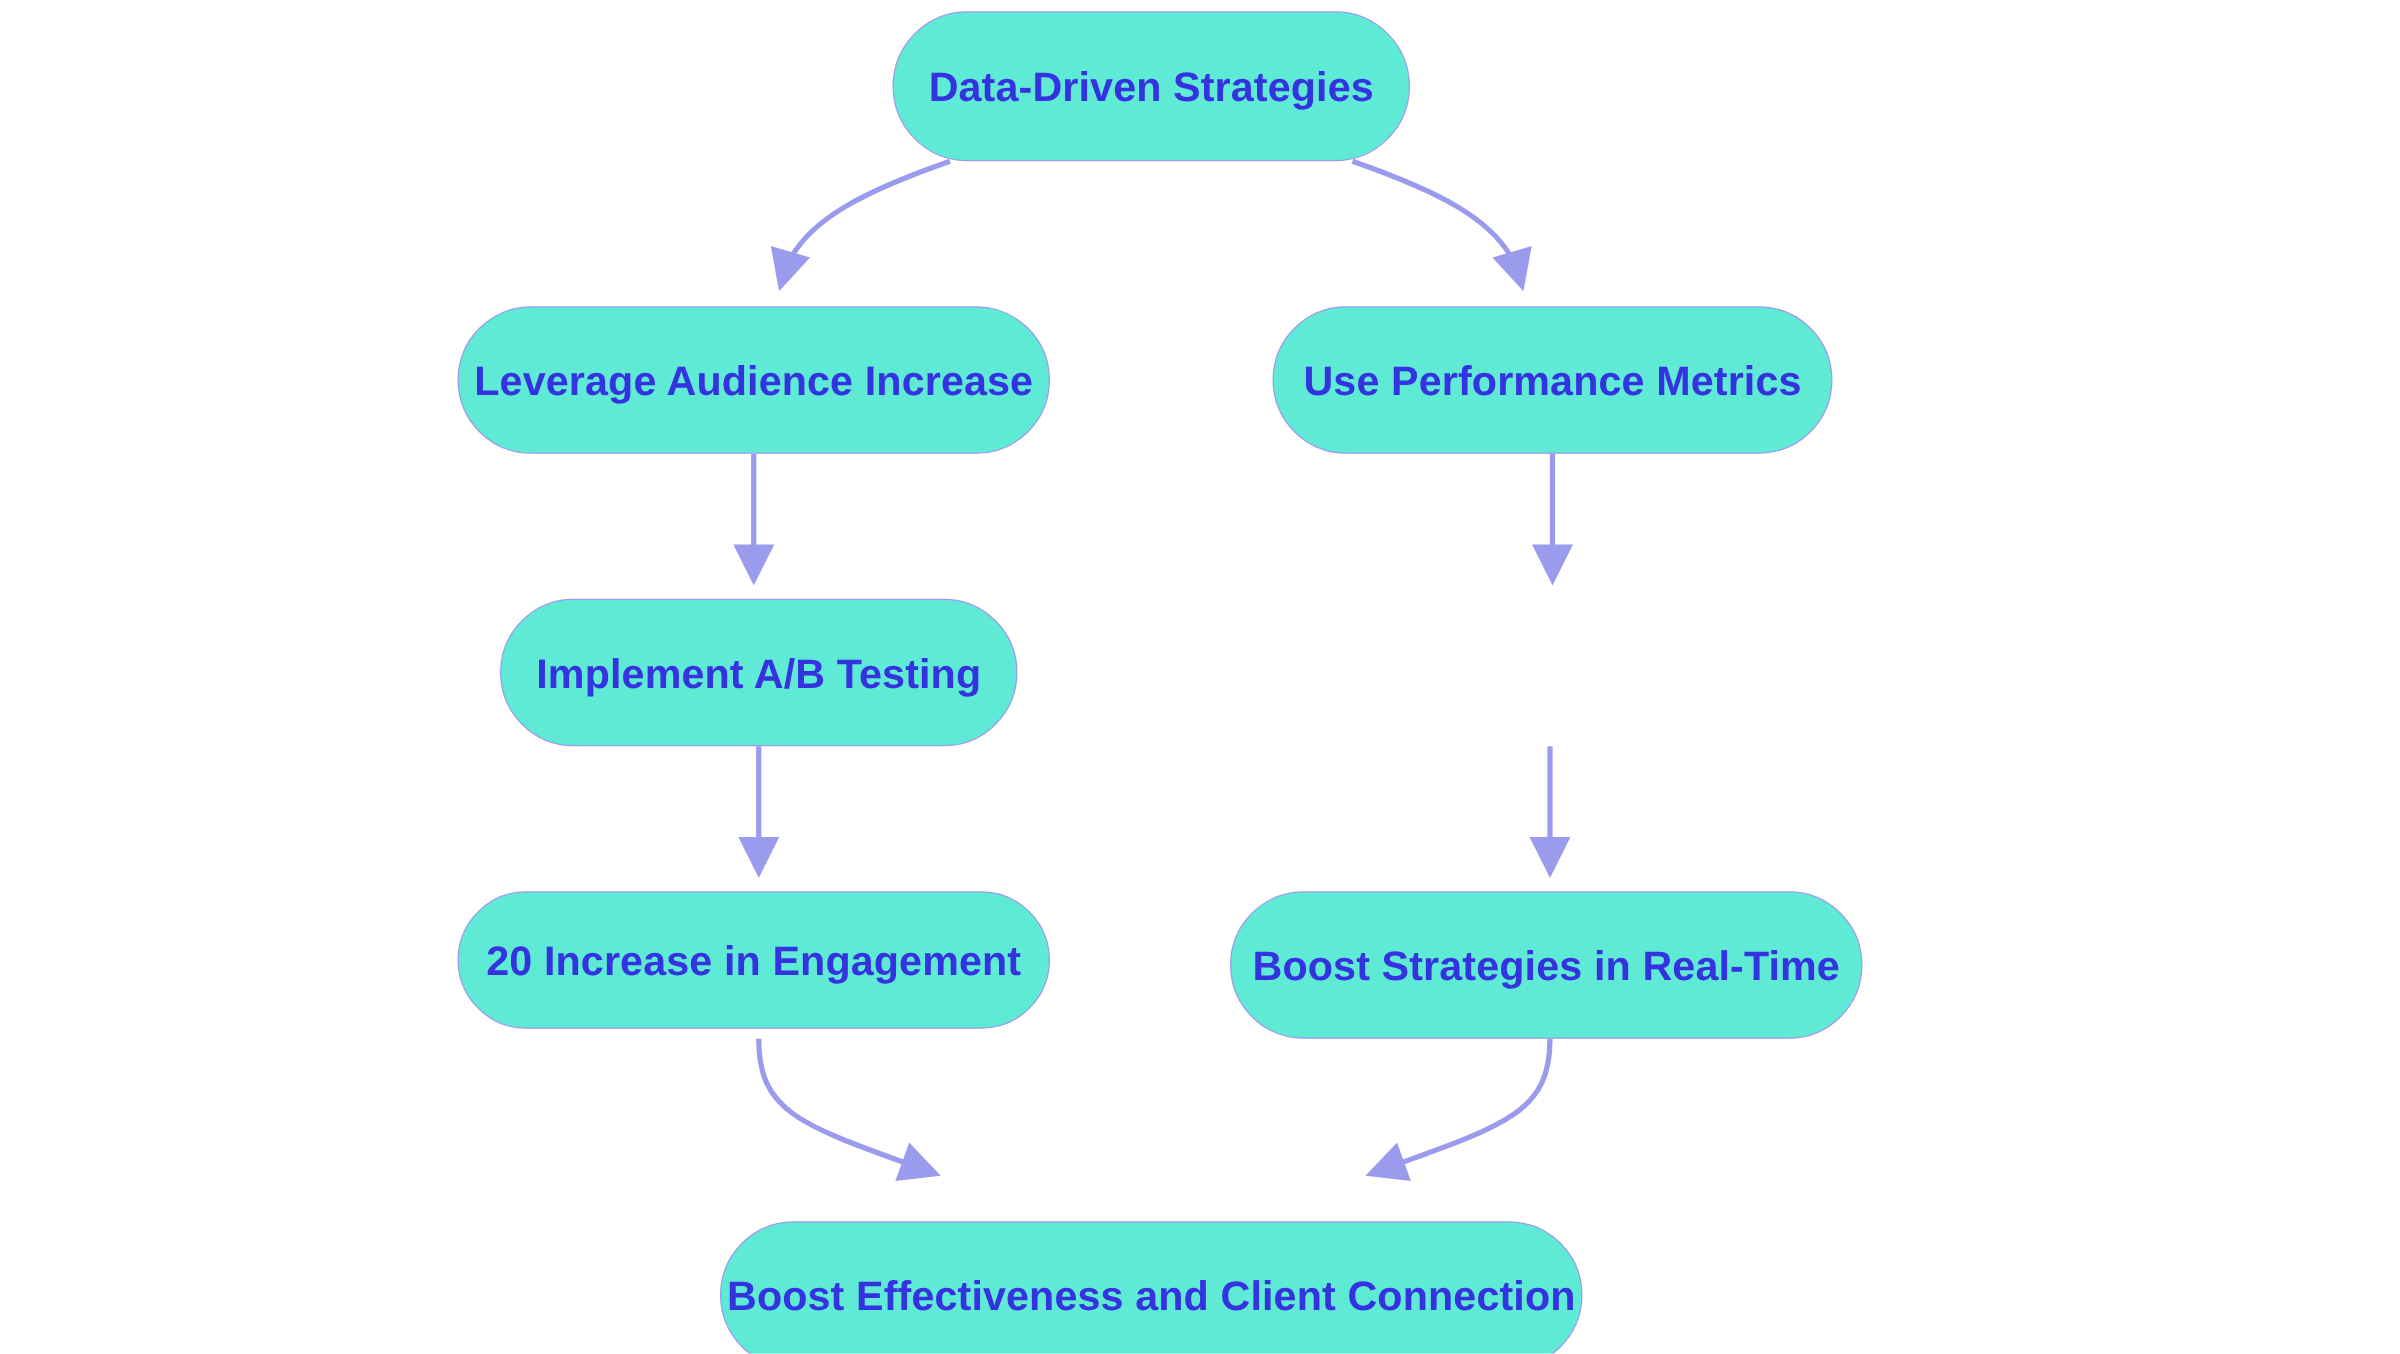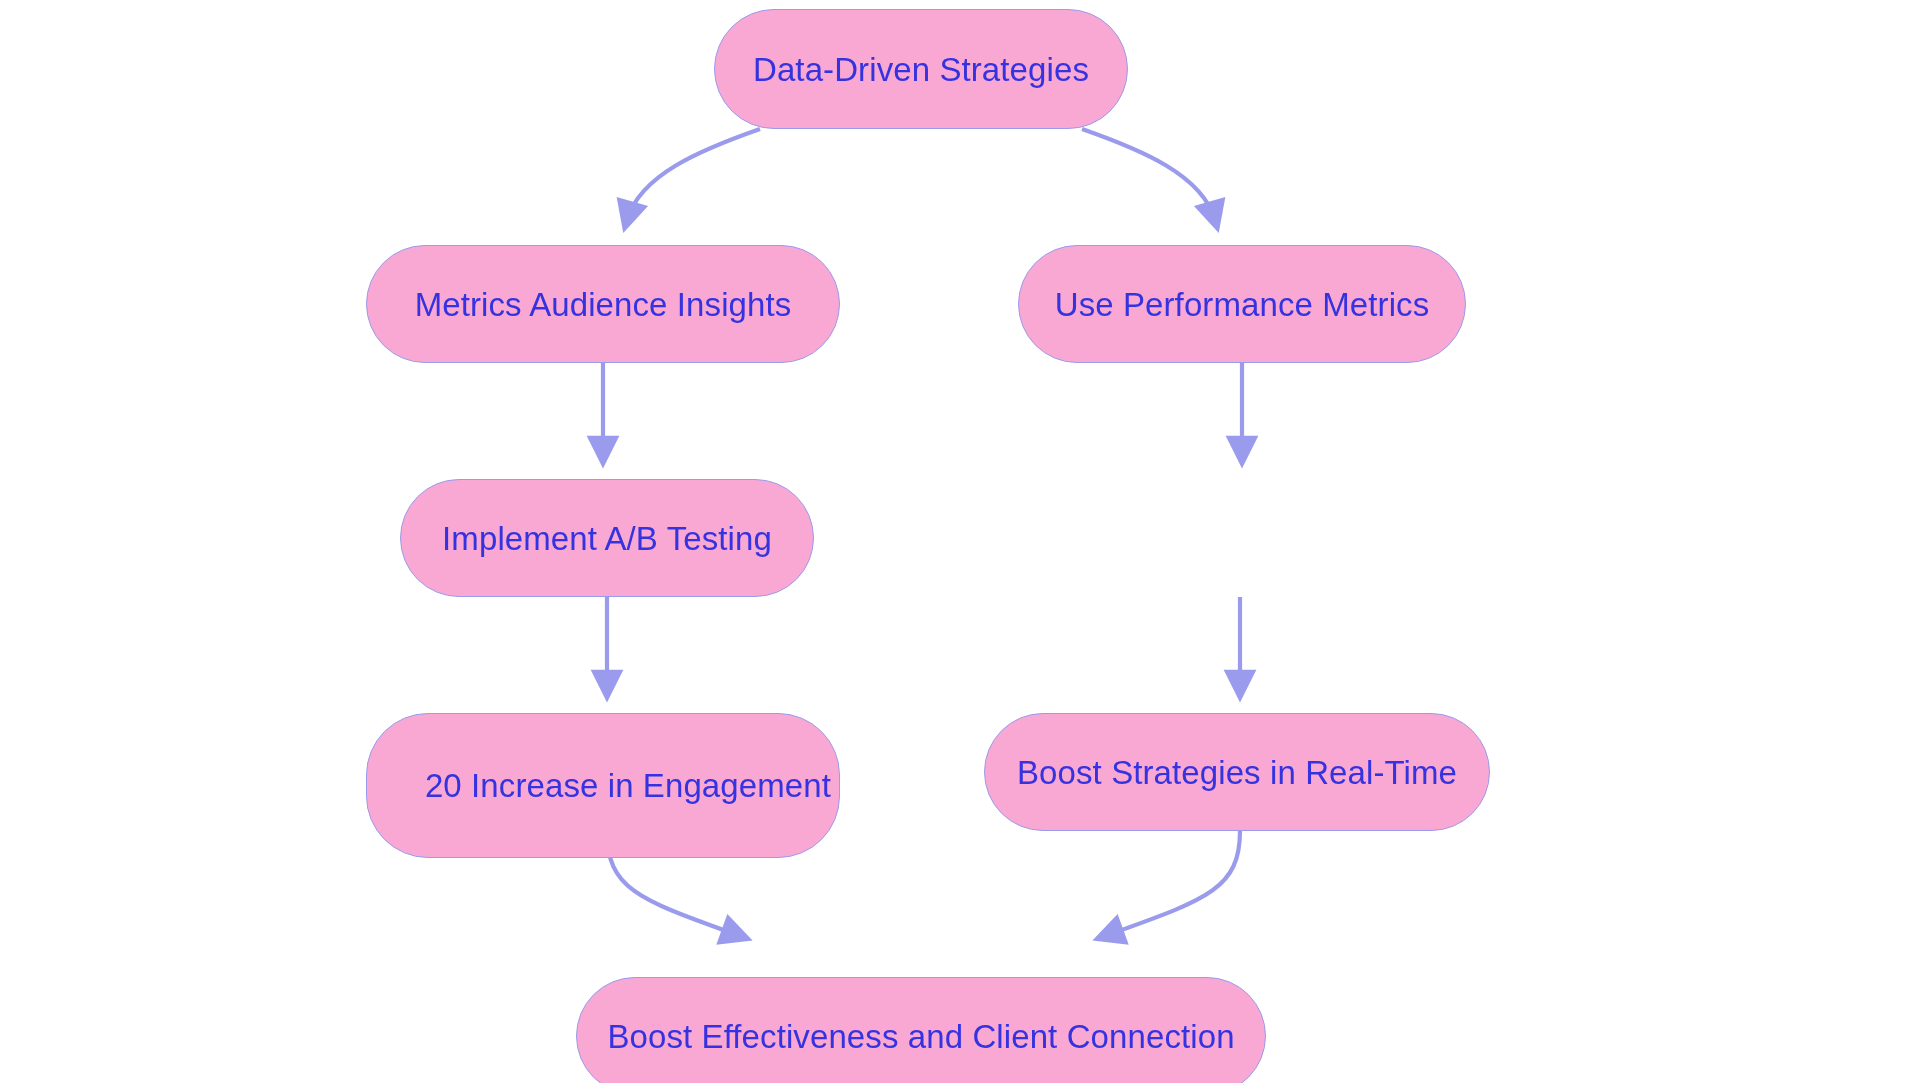--- a/index.html
+++ b/index.html
@@ -21,44 +21,44 @@
     position: absolute;
     left: 0;
     top: 0;
     width: 1920px;
     height: 1083px;
     pointer-events: none;
   }
   .node {
     position: absolute;
     box-sizing: border-box;
-    background: #f9a8d4;
+    background: #5eead4;
     border: 1.7px solid #9a9bec;
     border-radius: 62px;
     display: flex;
     align-items: center;
     justify-content: center;
     color: #3532e0;
     font-size: 33px;
-    font-weight: 400;
+    font-weight: 700;
     letter-spacing: 0.1px;
     white-space: nowrap;
     user-select: none;
   }
   .node-label {
     line-height: 1;
     padding: 0 8px;
   }
   
   #node-root          { left: 714px;  top: 9px;    width: 414px;  height: 120px; }
   #node-audience      { left: 366px;  top: 245px;  width: 474px;  height: 118px; }
   #node-metrics       { left: 1018px; top: 245px;  width: 448px;  height: 118px; }
   #node-abtesting     { left: 400px;  top: 479px;  width: 414px;  height: 118px; }
   #node-feedback      { left: 912px;  top: 479px;  width: 658px;  height: 118px; }
-  #node-engagement    { left: 366px;  top: 713px;  width: 474px;  height: 145px; justify-content: flex-end; }
+  #node-engagement    { left: 366px;  top: 713px;  width: 474px;  height: 110px; }
   #node-realtime      { left: 984px;  top: 713px;  width: 506px;  height: 118px; }
   #node-outcome       { left: 576px;  top: 947px;  width: 690px;  height: 118px; margin-top: 30px; }
 </style>
 </head>
 <body>
 
 <div id="canvas">
 
   <svg id="edges" viewBox="0 0 1920 1083" width="1920" height="1083" xmlns="http://www.w3.org/2000/svg">
     <defs>
@@ -82,21 +82,21 @@
     <path d="M 607,831 C 607,890 640,900 740,936" fill="none" stroke="#9a9bec" stroke-width="4.2" marker-end="url(#arrowhead)"></path>
 
     <path d="M 1240,831 C 1240,890 1205,900 1105,936" fill="none" stroke="#9a9bec" stroke-width="4.2" marker-end="url(#arrowhead)"></path>
   </svg>
 
   <div class="node" id="node-root">
     <span class="node-label">Data-Driven Strategies</span>
   </div>
 
   <div class="node" id="node-audience">
-    <span class="node-label">Metrics Audience Insights</span>
+    <span class="node-label">Leverage Audience Increase</span>
   </div>
 
   <div class="node" id="node-metrics">
     <span class="node-label">Use Performance Metrics</span>
   </div>
 
   <div class="node" id="node-abtesting">
     <span class="node-label">Implement A/B Testing</span>
   </div>
 

